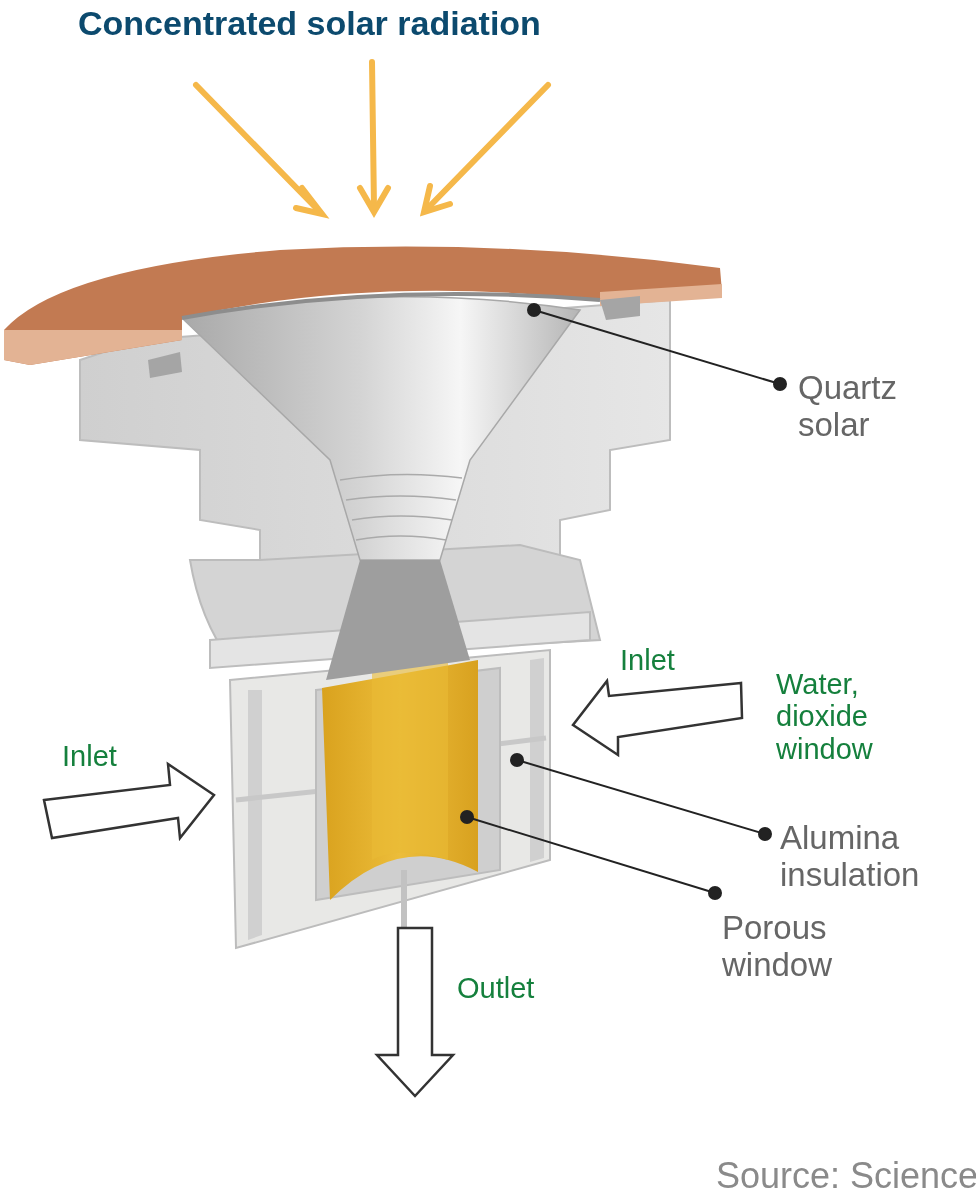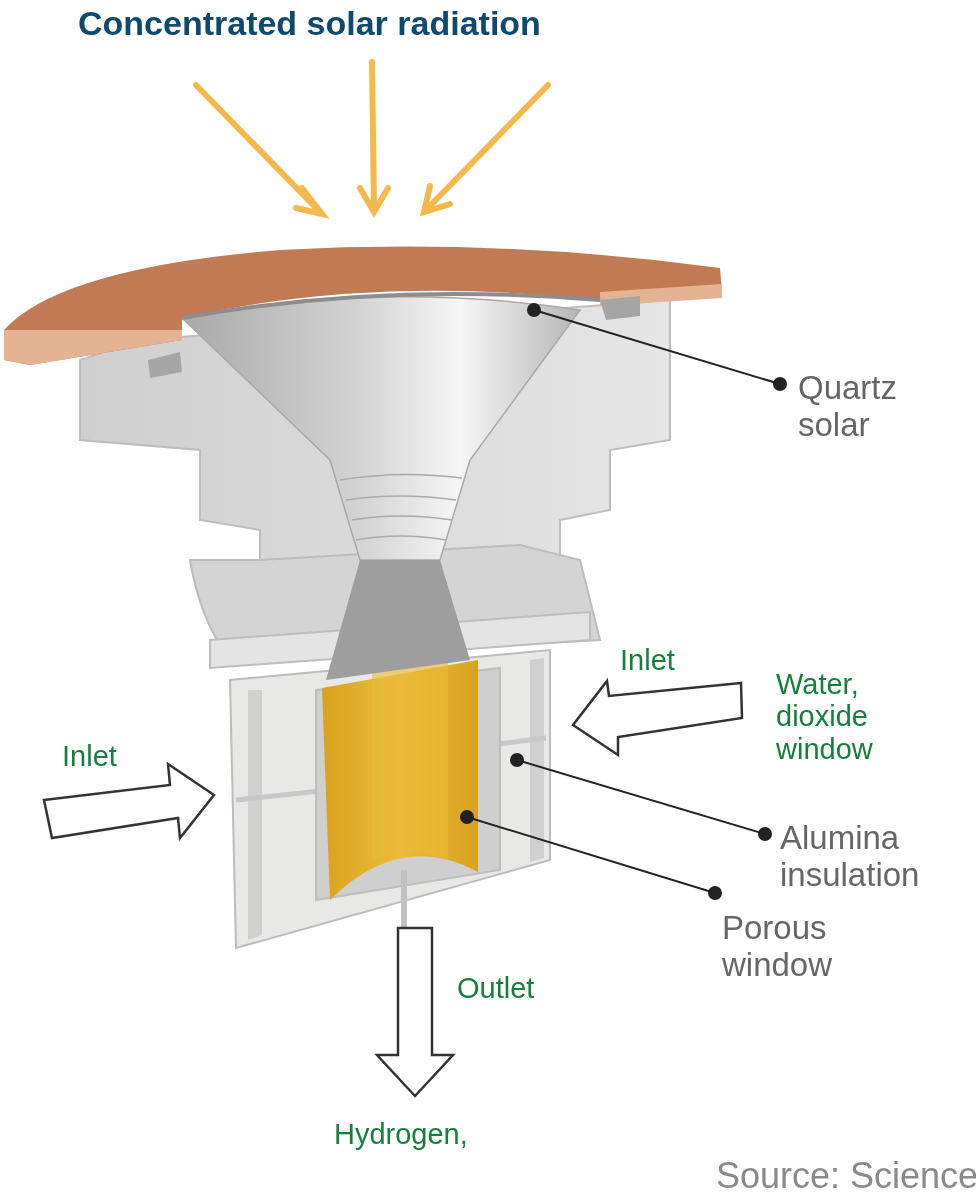--- a/index.html
+++ b/index.html
@@ -129,16 +129,15 @@
 </div>
 
 <div class="lbl bold big" style="left:722px; top:910px;">
   <span class="line">Porous</span>
   <span class="line">window</span>
 </div>
 
 <div class="lbl reg" style="left:457px; top:972px;">Outlet</div>
 
 <div class="lbl reg" style="left:334px; top:1118px;">
-  <span class="line">Hydrogen,</span>
 </div>
 
 <div class="lbl" style="left:716px; top:1156px; font-size:36px; color:#8a8a8a;">Source: Science</div>
 
 </body></html>

